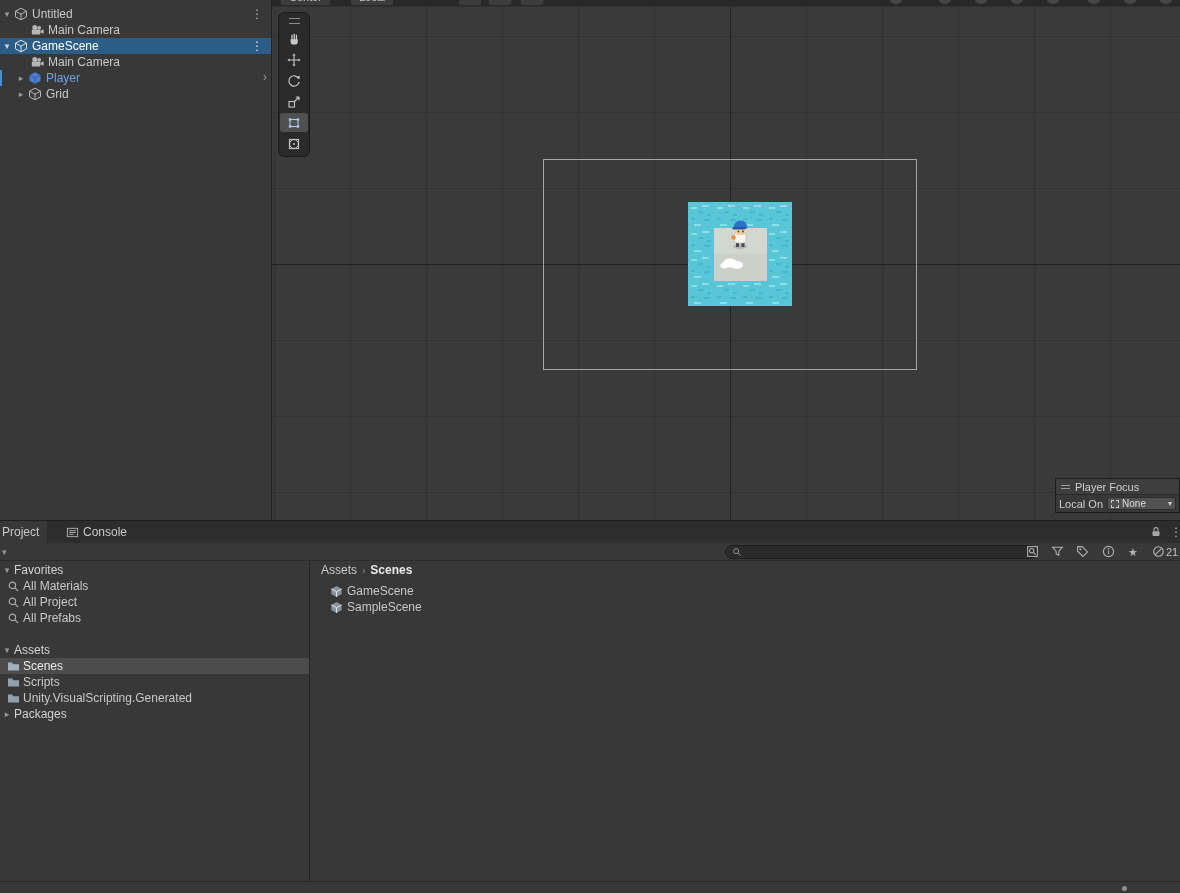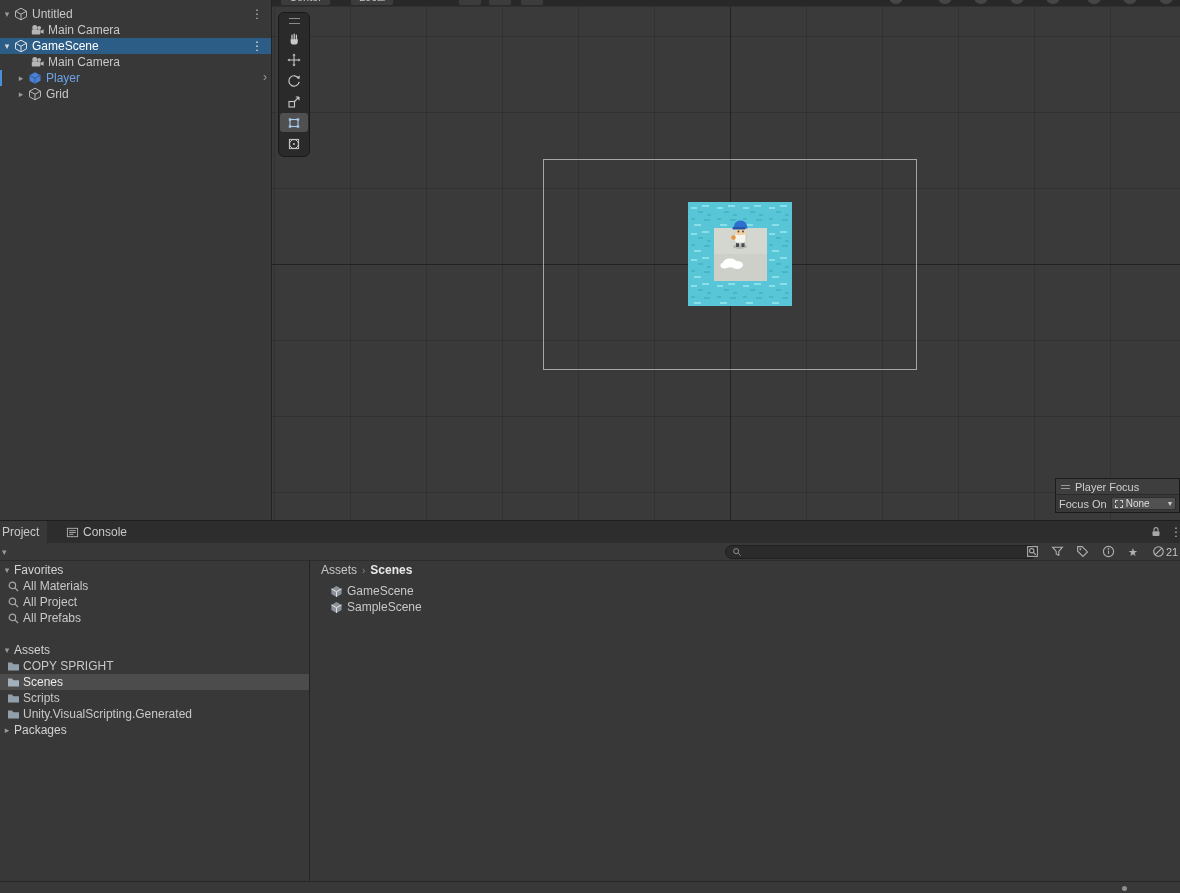--- a/index.html
+++ b/index.html
@@ -258,21 +258,21 @@
           </svg>
       </div>
     </div>
 
     <div id="tm-focus">
       <div class="hdr">
         <span class="hgrip"></span>
         <span>Player Focus</span>
       </div>
       <div class="frow">
-        <span>Focus On</span>
+        <span>Local On</span>
         <span class="dropdown">
           <span class="dash-ic"></span>
           <span>None</span>
           <span class="dd-arrow">▾</span>
         </span>
       </div>
     </div>
   </div>
 
   <div id="project">
@@ -381,28 +381,20 @@
           </span>
           <span class="t-item-label">All Prefabs</span>
         </div>
 
         <div class="t-spacer"></div>
 
         <div class="t-row">
           <span class="t-tri">▾</span>
           <span class="t-head-label">Assets</span>
         </div>
-        <div class="t-row">
-          <span class="t-ic">
-            <svg viewBox="0 0 13 13" width="13" height="13">
-                <path d="M1 2.5h4l1.3 1.7H12v6.3H1z" fill="#91a0ab"></path>
-              </svg>
-          </span>
-          <span class="t-item-label">COPY SPRIGHT</span>
-        </div>
         <div class="t-row sel">
           <span class="t-ic">
             <svg viewBox="0 0 13 13" width="13" height="13">
                 <path d="M1 2.5h4l1.3 1.7H12v6.3H1z" fill="#a3b1bc"></path>
               </svg>
           </span>
           <span class="t-item-label" style="color:#eaeaea">Scenes</span>
         </div>
         <div class="t-row">
           <span class="t-ic">

